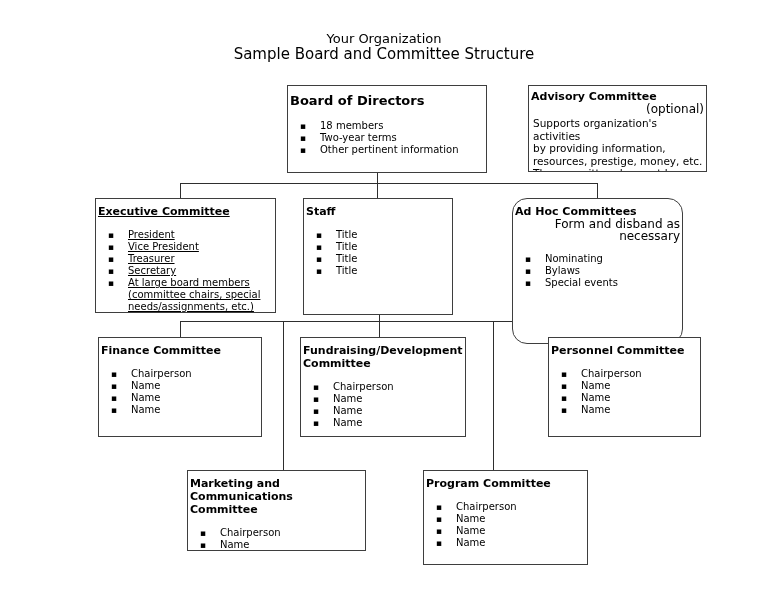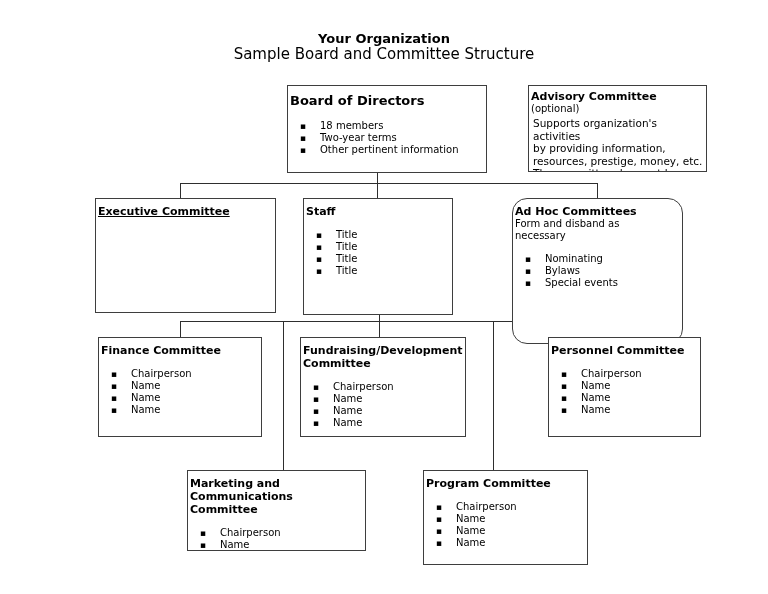--- a/index.html
+++ b/index.html
@@ -3,37 +3,37 @@
 <meta charset="utf-8">
 <style>
   html,body{margin:0;padding:0;}
   body{
     width:768px;height:594px;position:relative;background:#ffffff;
     font-family:"DejaVu Sans","Liberation Sans",sans-serif;color:#000000;
     overflow:hidden;
   }
   .page-title{
     position:absolute;top:31px;left:0;width:768px;text-align:center;
-    font-size:13px;font-weight:bold;line-height:15px;
+    font-size:13px;font-weight:normal;line-height:15px;
   }
   .page-subtitle{
     position:absolute;top:47px;left:0;width:768px;text-align:center;
     font-size:15px;line-height:15px;
   }
   .box{
     position:absolute;border:1px solid #3e3e3e;background:#ffffff;
     box-sizing:border-box;overflow:hidden;
   }
   .box-title{
     font-weight:bold;text-align:left;font-size:11px;line-height:13px;
     margin:6px 2px 0;white-space:pre-line;
   }
   .box-board .box-title{font-size:13px;line-height:15px;margin-top:7px;}
   .box-subtitle{
-    text-align:left;font-size:10px;line-height:12px;margin:0 2px;
+    text-align:right;font-size:12px;line-height:12px;margin:0 2px;
     white-space:pre-line;
   }
   .box-bodytext{
     font-size:10.5px;line-height:12.5px;margin:2px 3px 0 4px;
     white-space:pre-line;text-align:left;
   }
   ul.bullets{
     list-style:none;margin:11px 0 0;padding:0 4px 0 32px;
   }
   ul.bullets li{
@@ -76,20 +76,27 @@
   <div class="box-subtitle">(optional)</div>
   <div class="box-bodytext">Supports organization's activities
 by providing information,
 resources, prestige, money, etc.
 The committee does not have
 governing responsibility.</div>
 </div>
 
 <div class="box" style="left:95px;top:198px;width:181px;height:115px;text-decoration:underline;">
   <div class="box-title">Executive Committee</div>
+  <ul class="bullets">
+      <li>President</li>
+      <li>Vice President</li>
+      <li>Treasurer</li>
+      <li>Secretary</li>
+      <li>At large board members (committee chairs, special needs/assignments, etc.)</li>
+    </ul>
 </div>
 
 <div class="box" style="left:303px;top:198px;width:150px;height:117px;">
   <div class="box-title">Staff</div>
   <ul class="bullets">
       <li>Title</li>
       <li>Title</li>
       <li>Title</li>
       <li>Title</li>
     </ul>

